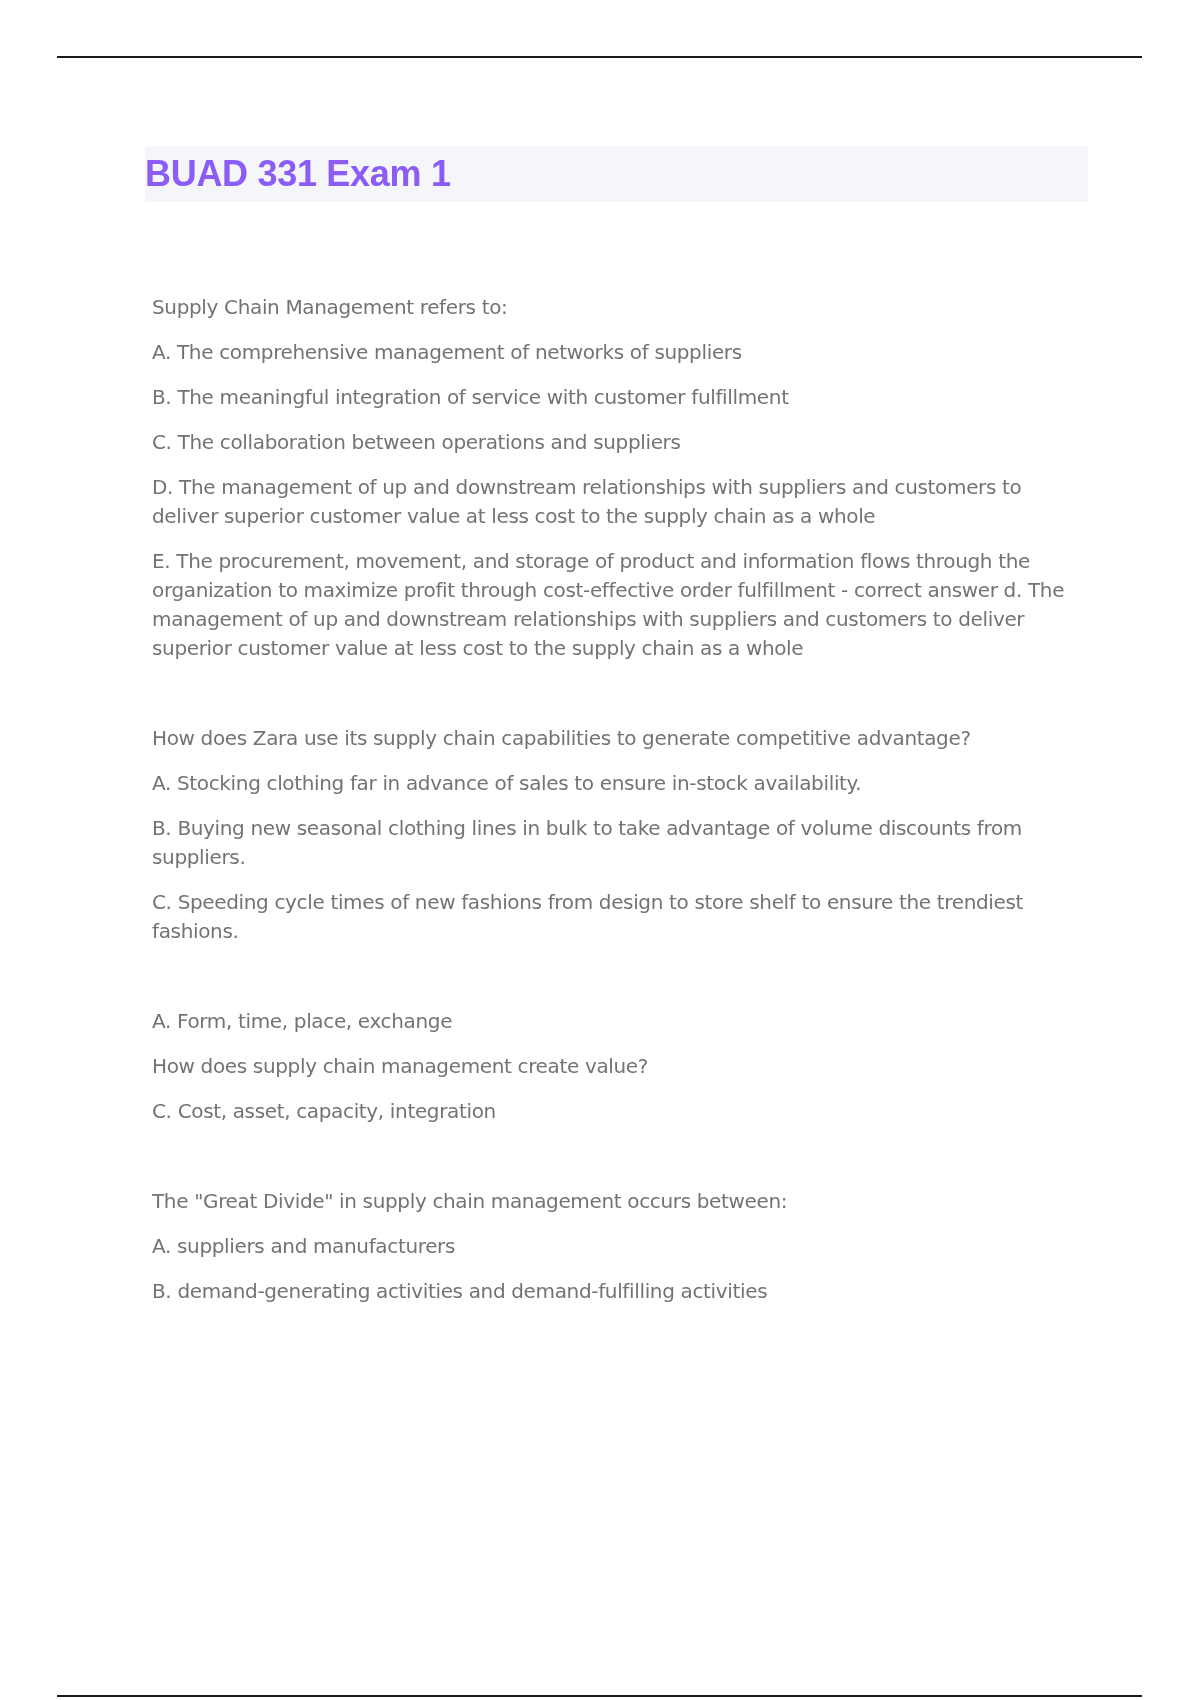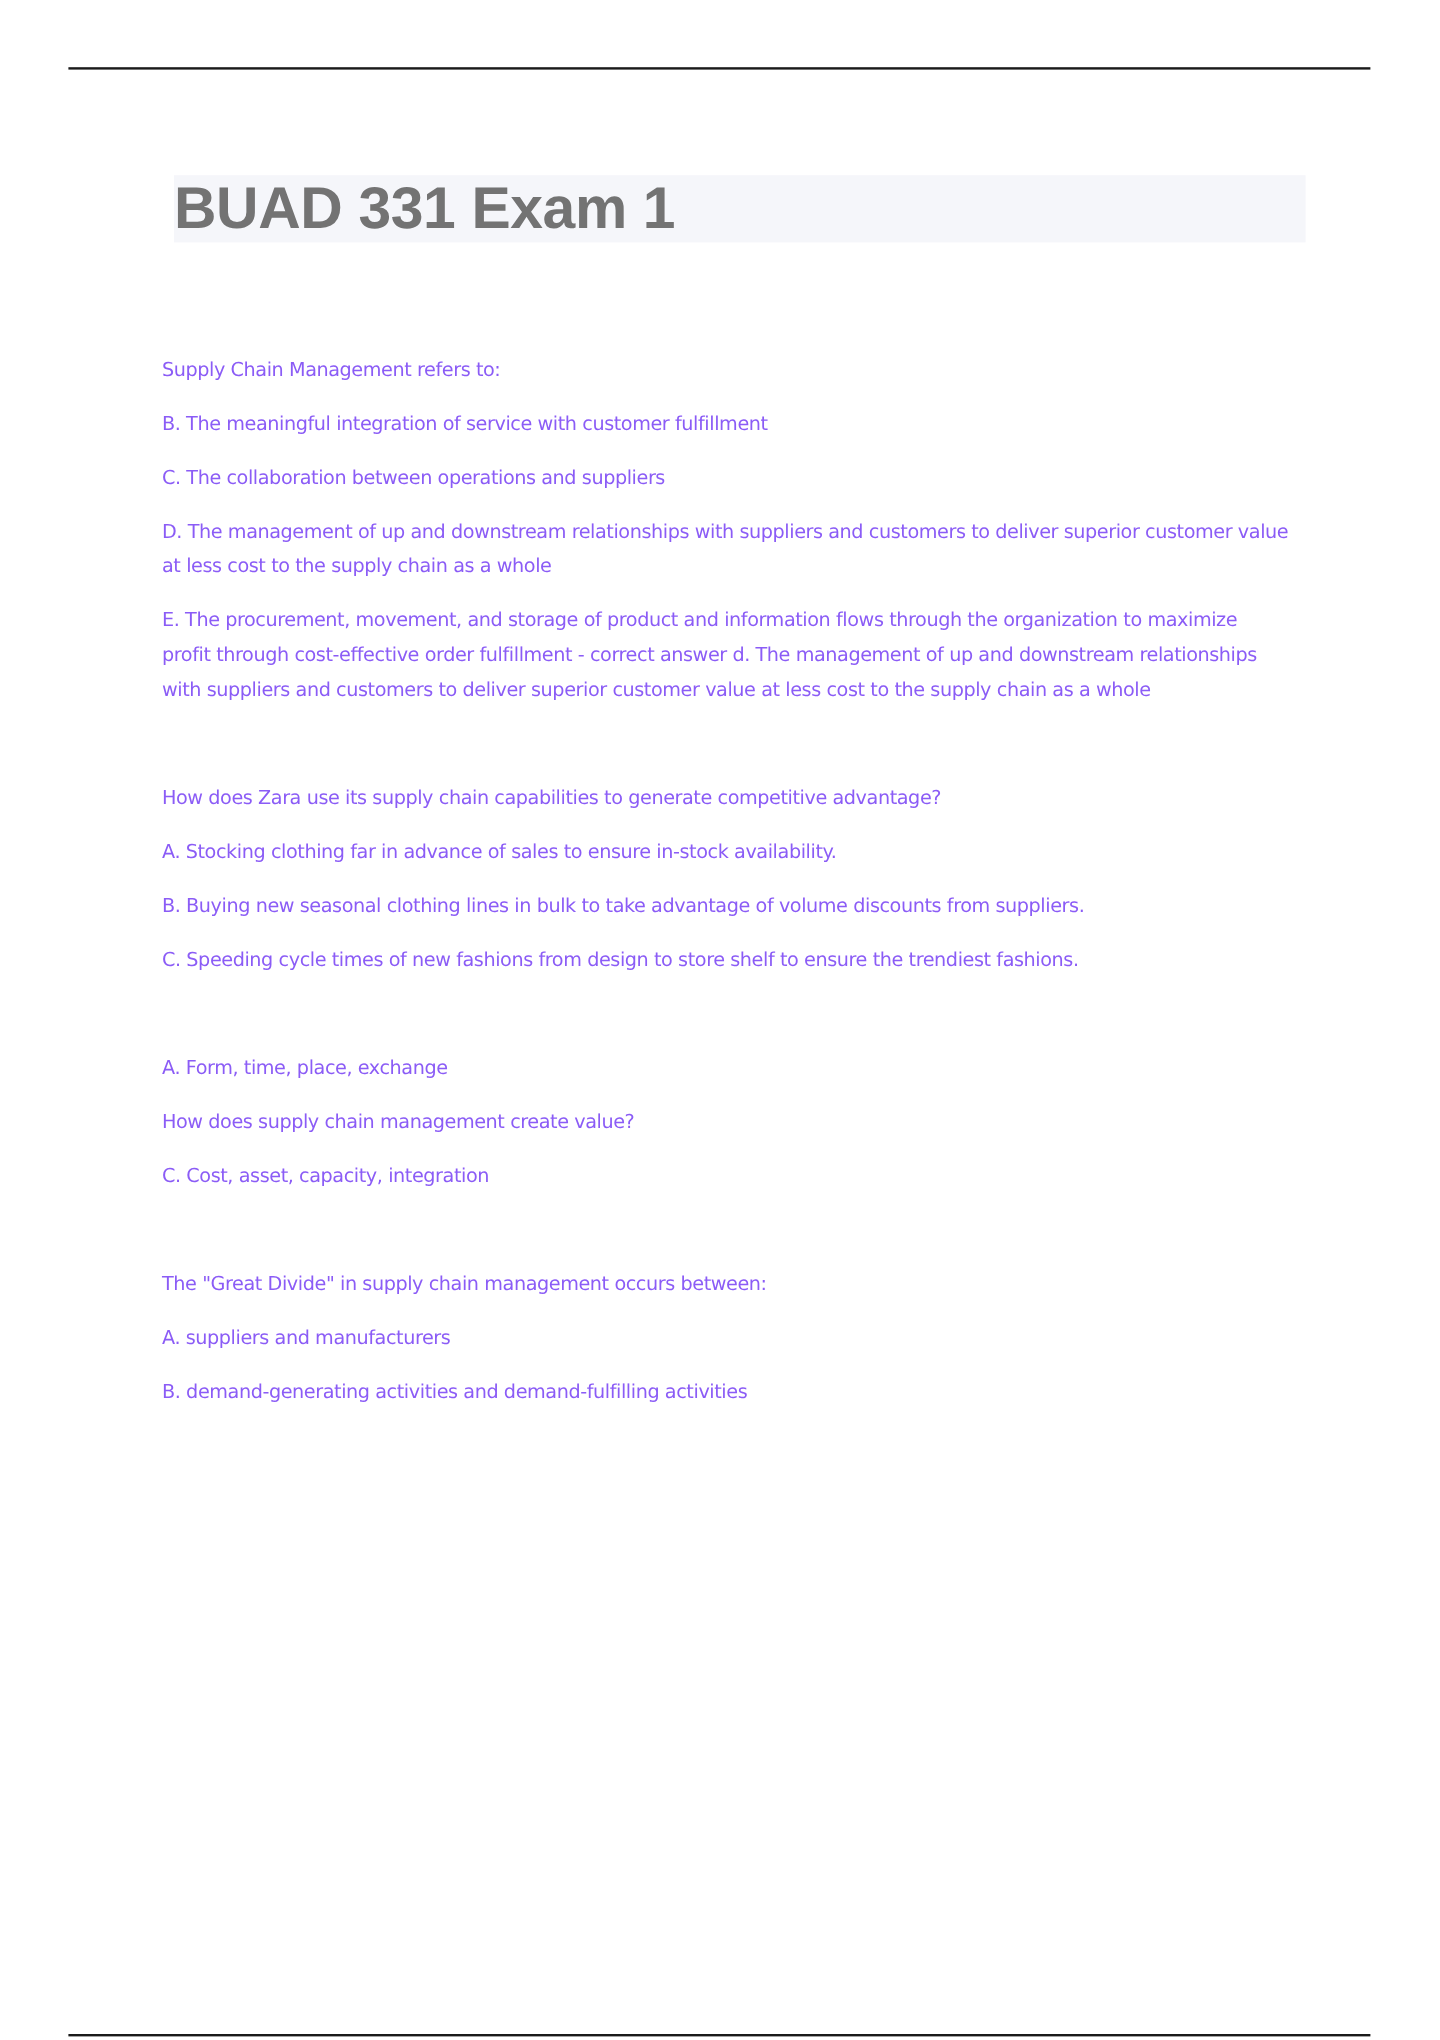--- a/index.html
+++ b/index.html
@@ -33,35 +33,35 @@
       height: 56px;
       background: #f5f6fa;
     }
     .title {
       position: absolute;
       left: 0;
       top: 2px;
       margin: 0;
       font-family: "Liberation Sans", "DejaVu Sans", sans-serif;
       font-weight: bold;
-      font-size: 49px;
+      font-size: 36px;
       line-height: 52px;
-      color: #737373;
+      color: #8b5cf6;
       letter-spacing: -0.3px;
     }
 
     .content {
       position: absolute;
-      left: 135px;
+      left: 152px;
       top: 293px;
       width: 940px;
       font-family: "DejaVu Sans", "Liberation Sans", sans-serif;
-      font-size: 16px;
+      font-size: 20px;
       line-height: 29px;
-      color: #8b5cf6;
+      color: #737373;
       letter-spacing: -0.35px;
     }
     .question-block {
       margin: 0 0 61px 0;
     }
     .line {
       margin: 0 0 16px 0;
     }
     .line:last-child { margin-bottom: 0; }
   </style>
@@ -71,20 +71,21 @@
 <div class="rule top"></div>
 
 <div class="title-bar">
   <h1 class="title">BUAD 331 Exam 1</h1>
 </div>
 
 <div class="content">
 
   <div class="question-block">
     <p class="line">Supply Chain Management refers to:</p>
+    <p class="line">A. The comprehensive management of networks of suppliers</p>
     <p class="line">B. The meaningful integration of service with customer fulfillment</p>
     <p class="line">C. The collaboration between operations and suppliers</p>
     <p class="line">D. The management of up and downstream relationships with suppliers and customers to deliver superior customer value at less cost to the supply chain as a whole</p>
     <p class="line">E. The procurement, movement, and storage of product and information flows through the organization to maximize profit through cost-effective order fulfillment - correct answer d. The management of up and downstream relationships with suppliers and customers to deliver superior customer value at less cost to the supply chain as a whole</p>
   </div>
 
   <div class="question-block">
     <p class="line">How does Zara use its supply chain capabilities to generate competitive advantage?</p>
     <p class="line">A. Stocking clothing far in advance of sales to ensure in-stock availability.</p>
     <p class="line">B. Buying new seasonal clothing lines in bulk to take advantage of volume discounts from suppliers.</p>

